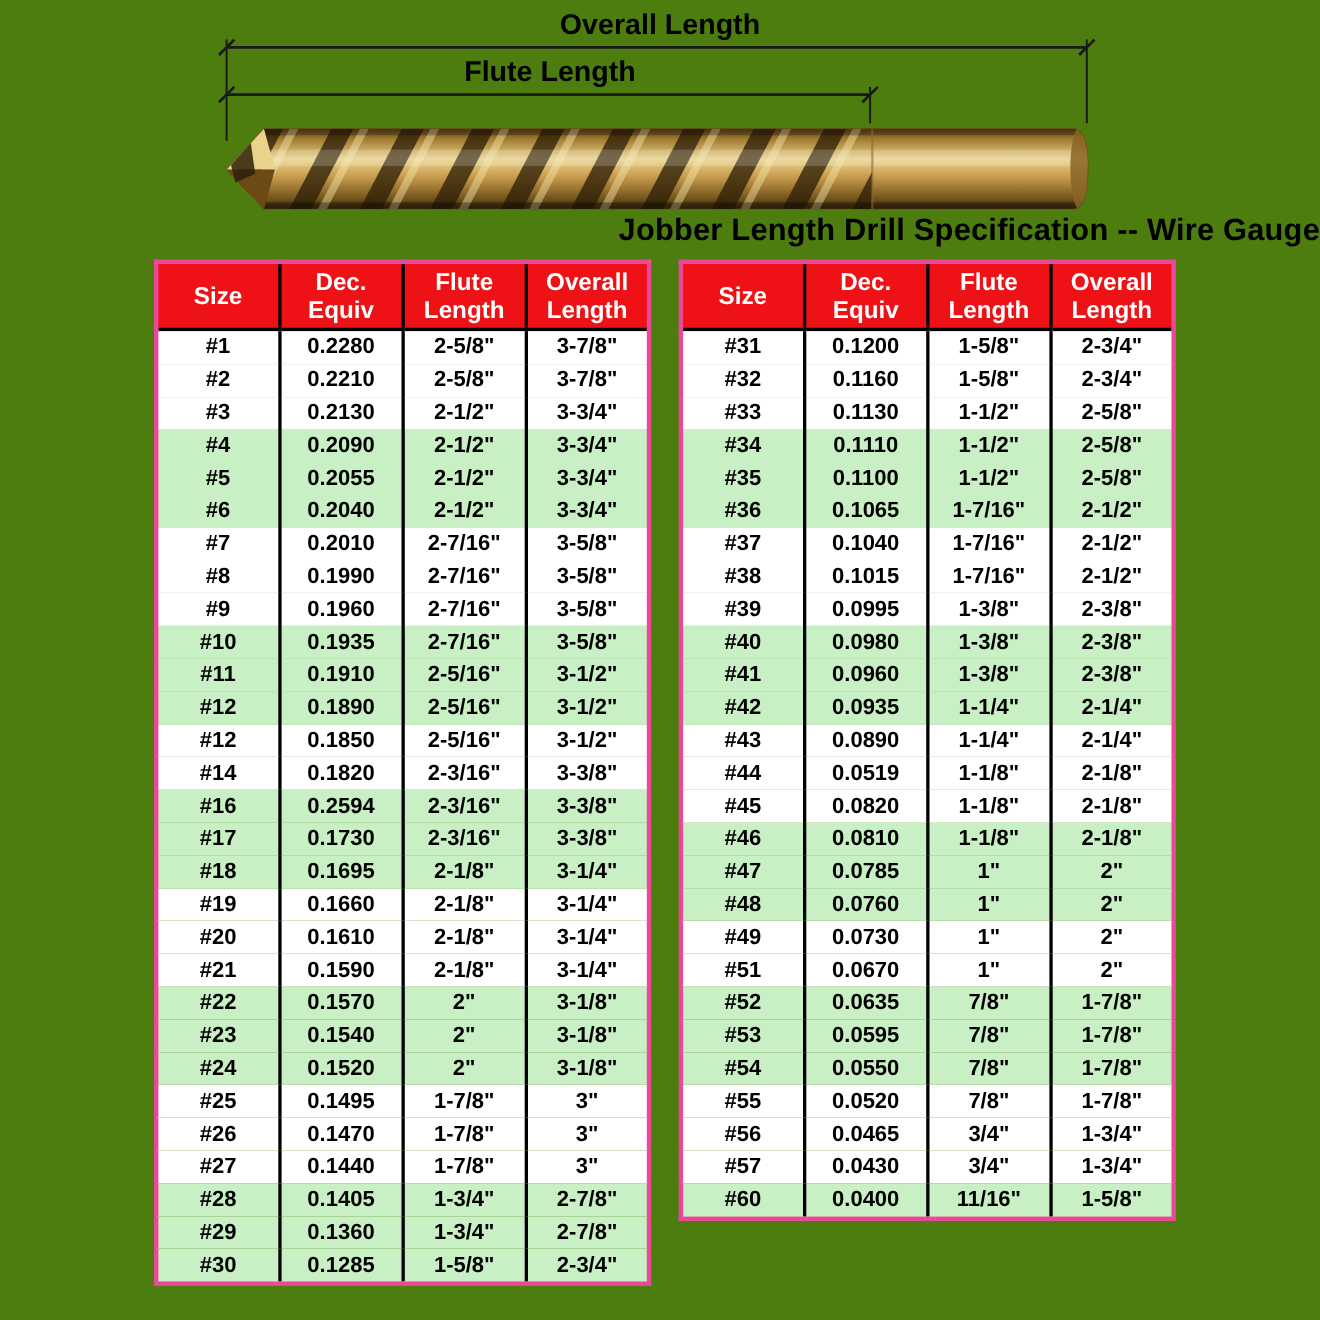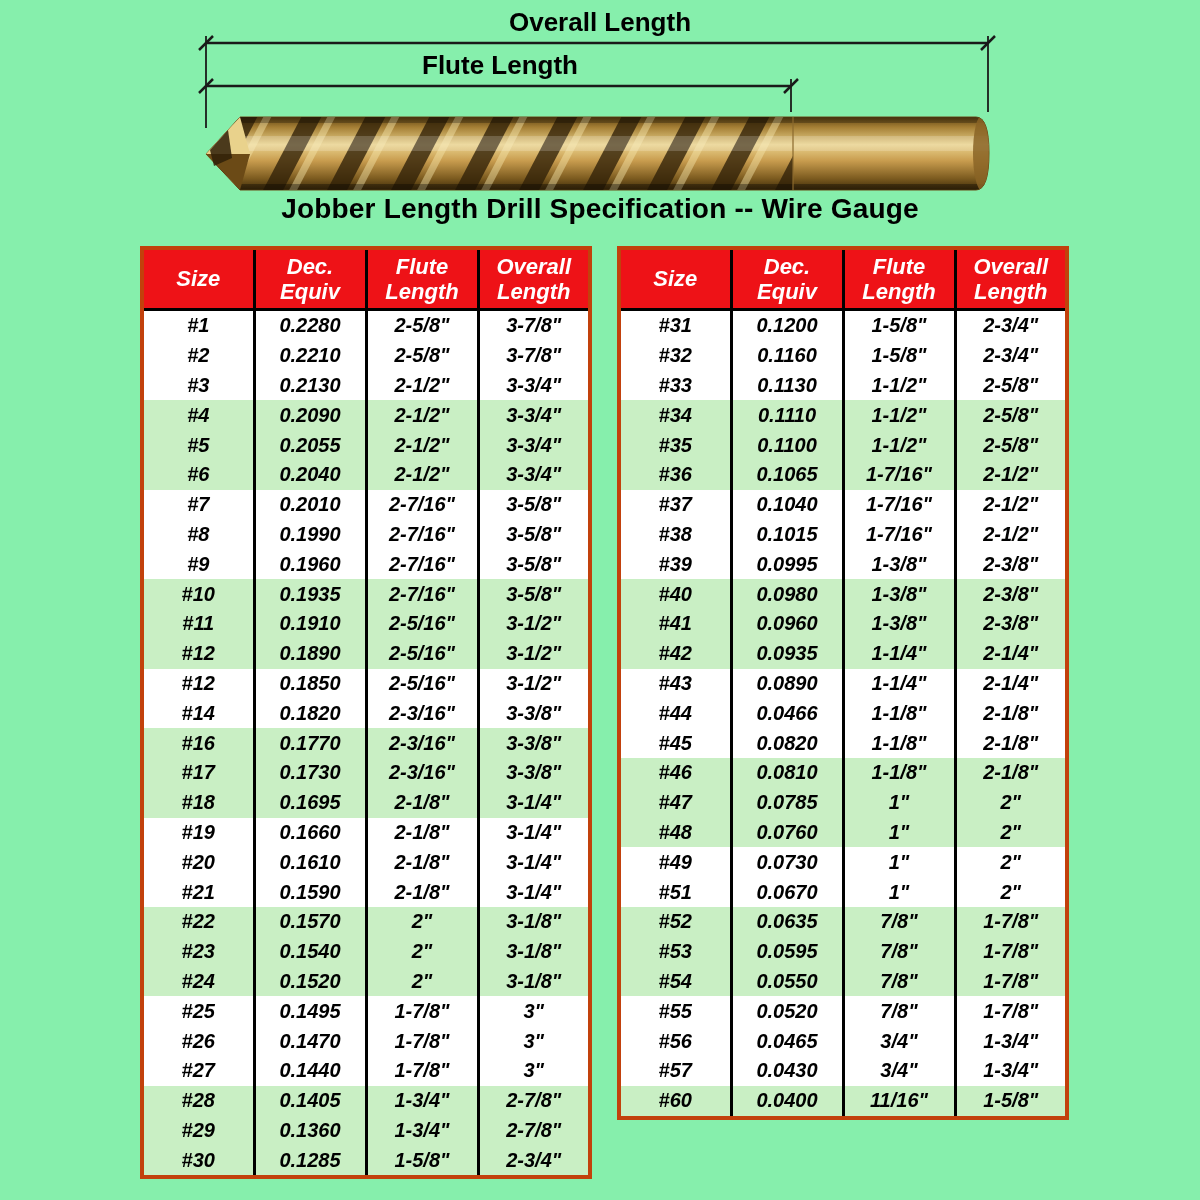--- a/index.html
+++ b/index.html
@@ -1,22 +1,22 @@
 <!DOCTYPE html>
 <html style="--header-bg: #ee1217; --band-green: #c9efc4; --drill-gold: #c89c4e; --drill-gold-light: #e9d28c; --drill-gold-dark: #5d4212;"><head>
 <meta charset="utf-8">
 <style>
   html,body{margin:0;padding:0;background:#ffffff;}
-  #scene{position:relative;width:1200px;height:1200px;background:#86efac;overflow:hidden;
+  #scene{position:relative;width:1200px;height:1200px;background:#4d7c0f;overflow:hidden;
          font-family:"Liberation Sans", sans-serif;color:#000;}
   #diagram{position:absolute;top:0;left:0;}
-  #page-title{position:absolute;top:193px;left:0;width:100%;text-align:center;
+  #page-title{position:absolute;top:193px;left:0;width:100%;text-align:right;
               font-size:28px;font-weight:bold;letter-spacing:0.2px;}
-  table.spec{position:absolute;top:246px;width:452px;border-collapse:collapse;table-layout:fixed;
-             border:4px solid #c2410c;font-style:italic;}
+  table.spec{position:absolute;top:236px;width:452px;border-collapse:collapse;table-layout:fixed;
+             border:4px solid #ec4899;}
   #table-left{left:140px;}
   #table-right{left:617px;}
   table.spec th{background:var(--header-bg,#ee1217);color:#fff;font-size:22px;font-weight:bold;
                 height:58px;line-height:1.15;text-align:center;vertical-align:middle;
                 border-left:3px solid #000;border-bottom:3px solid #000;padding:0 10px;}
   table.spec th:first-child{border-left:none;}
   table.spec td{font-size:20px;font-weight:bold;text-align:center;vertical-align:middle;
                 height:29.8px;padding:0;border-left:3px solid #000;background:#fff;}
   table.spec td:first-child{border-left:none;}
   table.spec tr.band td{background:var(--band-green,#c9efc4);}
@@ -192,21 +192,21 @@
           <td>3-1/2"</td>
         </tr>
         <tr>
           <td>#14</td>
           <td>0.1820</td>
           <td>2-3/16"</td>
           <td>3-3/8"</td>
         </tr>
         <tr class="band">
           <td>#16</td>
-          <td>0.1770</td>
+          <td>0.2594</td>
           <td>2-3/16"</td>
           <td>3-3/8"</td>
         </tr>
         <tr class="band">
           <td>#17</td>
           <td>0.1730</td>
           <td>2-3/16"</td>
           <td>3-3/8"</td>
         </tr>
         <tr class="band">
@@ -373,21 +373,21 @@
           <td>2-1/4"</td>
         </tr>
         <tr>
           <td>#43</td>
           <td>0.0890</td>
           <td>1-1/4"</td>
           <td>2-1/4"</td>
         </tr>
         <tr>
           <td>#44</td>
-          <td>0.0466</td>
+          <td>0.0519</td>
           <td>1-1/8"</td>
           <td>2-1/8"</td>
         </tr>
         <tr>
           <td>#45</td>
           <td>0.0820</td>
           <td>1-1/8"</td>
           <td>2-1/8"</td>
         </tr>
         <tr class="band">

